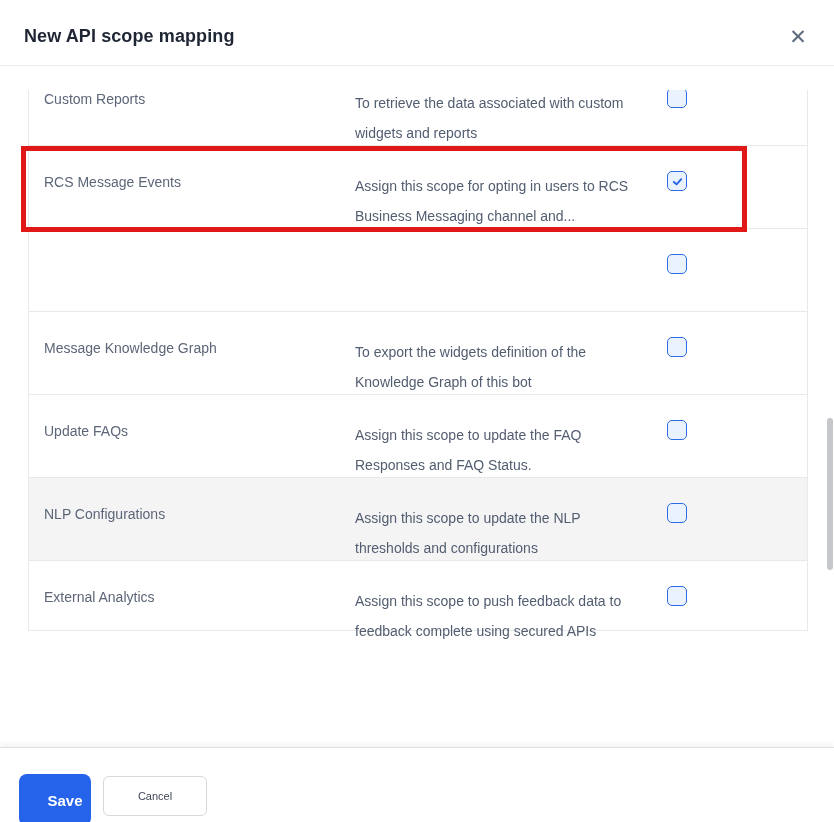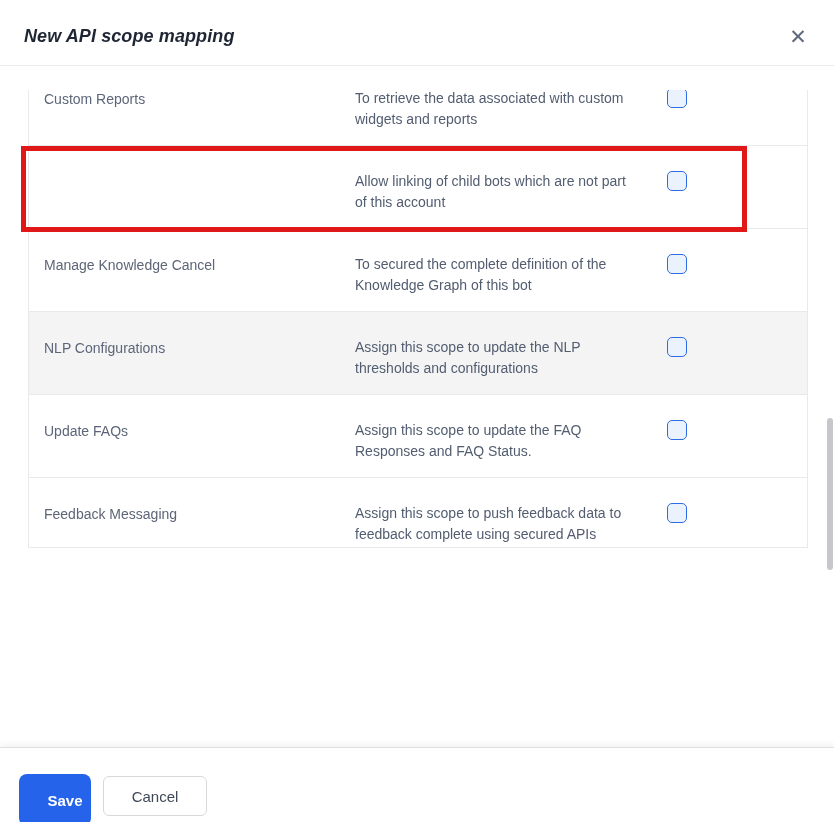--- a/index.html
+++ b/index.html
@@ -13,36 +13,36 @@
     --check-fill:#eaf2fe;
   }
   *{box-sizing:border-box;margin:0;padding:0;}
   html,body{width:834px;height:822px;overflow:hidden;background:#fff;
     font-family:"Liberation Sans","DejaVu Sans",sans-serif;}
   .modal{position:relative;width:834px;height:822px;background:#fff;}
 
   
   .modal-header{position:relative;height:66px;border-bottom:1px solid #e9eaec;
     display:flex;align-items:center;padding:8px 22px 0 24px;}
-  .modal-title{font-size:18px;font-weight:700;color:var(--title);letter-spacing:.1px;font-style:italic;}
+  .modal-title{font-size:18px;font-weight:700;color:var(--title);letter-spacing:.1px;}
   .close-btn{margin-left:auto;width:28px;height:28px;border:none;background:transparent;
     color:#5e6b7d;font-size:21px;line-height:28px;text-align:center;cursor:pointer;}
 
   
   .modal-body{position:absolute;top:66px;left:0;width:834px;height:681px;background:#fff;}
   .list-clip{position:absolute;top:24px;left:0;right:0;bottom:0;overflow:hidden;}
   .scope-table{margin:-27px 0 0 28px;width:780px;
     border-left:1px solid var(--border);border-right:1px solid var(--border);}
   .row{position:relative;height:83px;border-bottom:1px solid var(--border);background:#fff;}
   .row.shaded{background:var(--shaded);}
   .row.short{height:70px;}
   .cell-name{position:absolute;left:15px;top:25px;width:290px;
     font-size:14px;line-height:22px;color:var(--name);}
   .cell-desc{position:absolute;left:326px;top:25px;width:284px;
-    font-size:14px;line-height:21px;color:var(--desc);}
+    font-size:14px;line-height:30px;color:var(--desc);}
   .checkbox{position:absolute;left:638px;top:25px;width:20px;height:20px;
     border:1.5px solid #2e6ce5;border-radius:5px;background:var(--check-fill);
     cursor:pointer;display:flex;align-items:center;justify-content:center;padding:0;}
   .checkbox svg{display:none;width:13px;height:13px;}
   .checkbox.checked svg{display:block;}
 
   
   .annotation-box{position:absolute;left:21px;top:80px;width:726px;height:86px;
     border:5px solid var(--annotation-red);pointer-events:none;z-index:10;}
 
@@ -52,21 +52,21 @@
 
   
   .modal-footer{position:absolute;left:0;bottom:0;width:834px;height:75px;background:#fff;
     border-top:1px solid #dfe0e2;box-shadow:0 -3px 6px rgba(0,0,0,.05);}
   .btn-save{position:absolute;left:19px;top:26px;width:72px;height:52px;
     background:var(--accent);color:#fff;border:none;border-radius:8px;
     font-size:15px;font-weight:700;cursor:pointer;
     font-family:"Liberation Sans","DejaVu Sans",sans-serif;padding-left:20px;}
   .btn-cancel{position:absolute;left:103px;top:28px;width:104px;height:40px;
     background:#fff;color:#3f4857;border:1px solid #d6d9dc;border-radius:6px;
-    font-size:15px;cursor:pointer;font-family:"Liberation Sans","DejaVu Sans",sans-serif;}
+    font-size:11px;cursor:pointer;font-family:"Liberation Sans","DejaVu Sans",sans-serif;}
 </style>
 </head>
 <body>
 
 <div class="modal">
 
   <div class="modal-header">
     <div class="modal-title">New API scope mapping</div>
     <button class="close-btn">✕</button>
   </div>
@@ -75,55 +75,63 @@
     <div class="list-clip">
       <div class="scope-table" id="scope-table">
   <div class="row">
     <div class="cell-name">Custom Reports</div>
     <div class="cell-desc">To retrieve the data associated with custom widgets and reports</div>
     <button class="checkbox">
       
     </button>
   </div>
 
+  <div class="row">
+    <div class="cell-name">RCS Message Events</div>
+    <div class="cell-desc">Assign this scope for opting in users to RCS Business Messaging channel and...</div>
+    <button class="checkbox checked">
+      <svg viewBox="0 0 14 14">
+        <path d="M3 7.5 L6 10 L11 4.5" stroke="#2563eb" stroke-width="2" fill="none" stroke-linecap="round" stroke-linejoin="round"></path>
+      </svg>
+    </button>
+  </div>
 
   <div class="row">
-    <div class="cell-desc">Allow linking of child bots which are not part of this account</div>
     <button class="checkbox">
       
     </button>
   </div>
 
 
   <div class="row">
-    <div class="cell-name">Manage Knowledge Cancel</div>
-    <div class="cell-desc">To secured the complete definition of the Knowledge Graph of this bot</div>
+    <div class="cell-name">Message Knowledge Graph</div>
+    <div class="cell-desc">To export the widgets definition of the Knowledge Graph of this bot</div>
+    <button class="checkbox">
+      
+    </button>
+  </div>
+
+  <div class="row">
+    <div class="cell-name">Update FAQs</div>
+    <div class="cell-desc">Assign this scope to update the FAQ Responses and FAQ Status.</div>
     <button class="checkbox">
       
     </button>
   </div>
 
   <div class="row shaded">
     <div class="cell-name">NLP Configurations</div>
     <div class="cell-desc">Assign this scope to update the NLP thresholds and configurations</div>
     <button class="checkbox">
       
     </button>
   </div>
 
-  <div class="row">
-    <div class="cell-name">Update FAQs</div>
-    <div class="cell-desc">Assign this scope to update the FAQ Responses and FAQ Status.</div>
-    <button class="checkbox">
-      
-    </button>
-  </div>
-
   <div class="row short">
-    <div class="cell-name">Feedback Messaging</div>
+    <div class="cell-name">External Analytics</div>
     <div class="cell-desc">Assign this scope to push feedback data to feedback complete using secured APIs</div>
     <button class="checkbox">
       
     </button>
   </div>
 </div>
     </div>
     <div class="annotation-box"></div>
     <div class="scrollbar-thumb"></div>
   </div>

